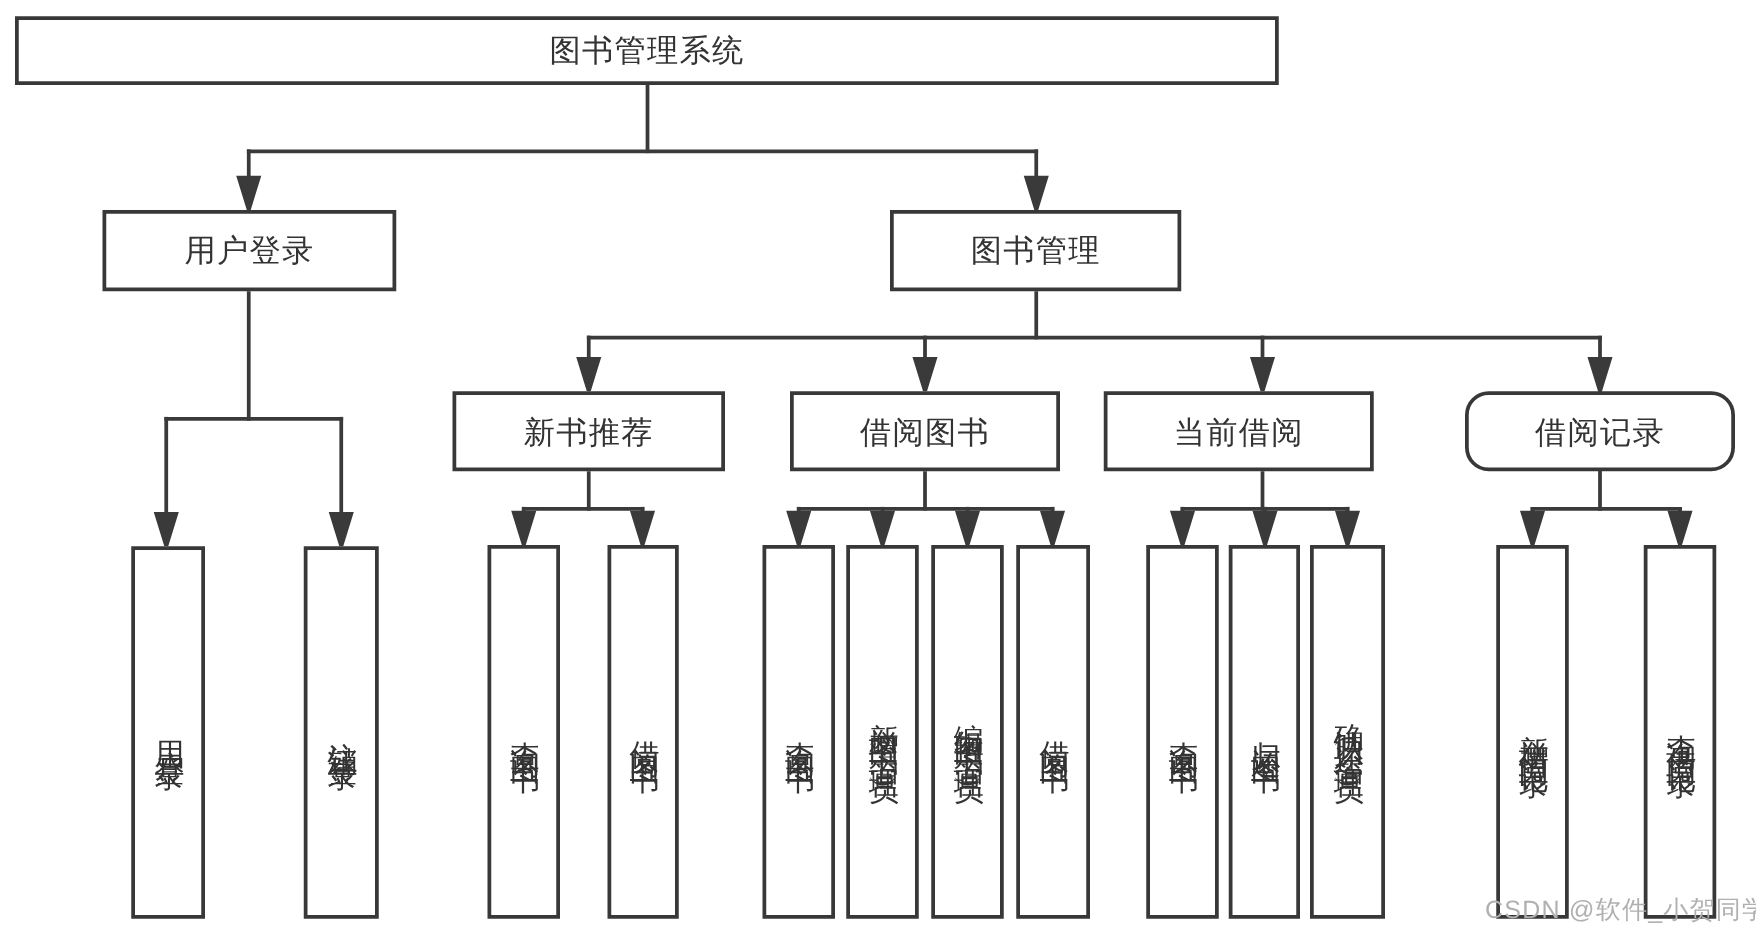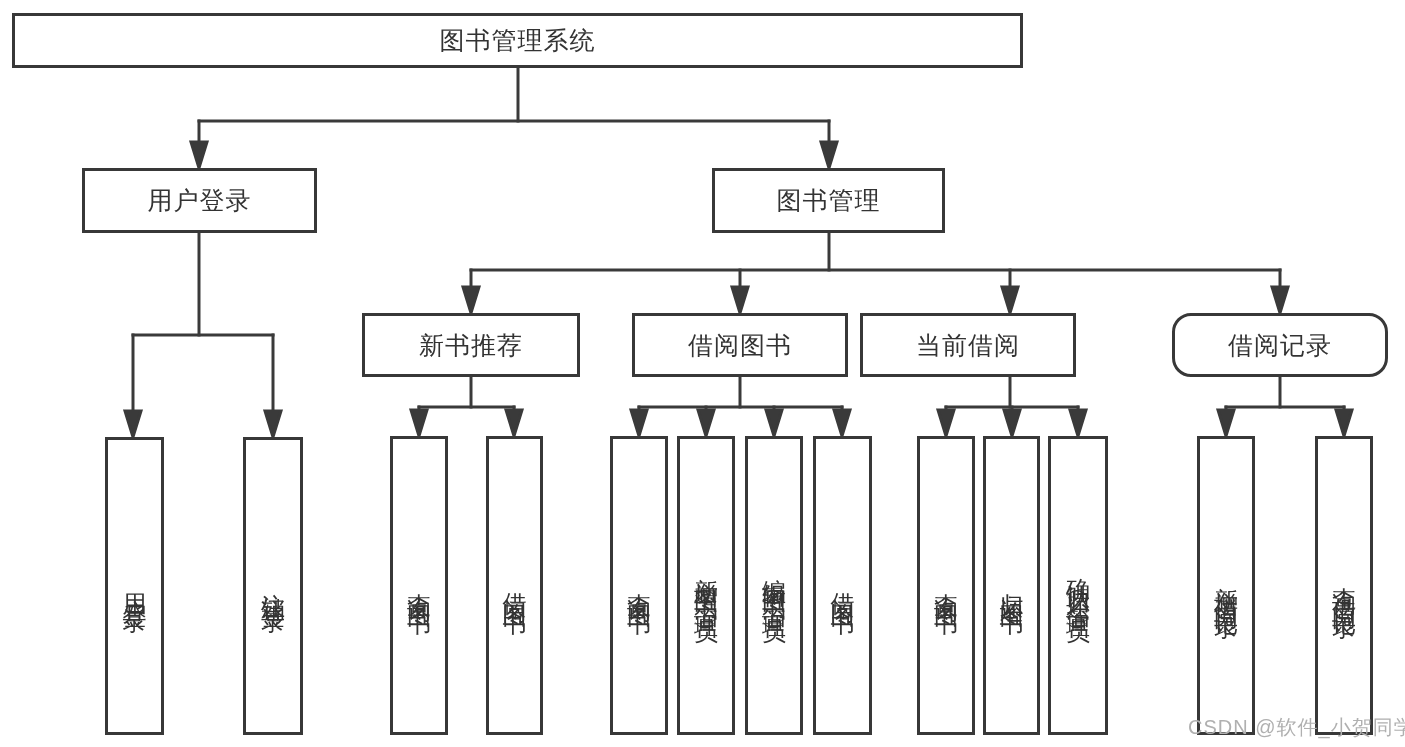--- a/index.html
+++ b/index.html
@@ -156,21 +156,21 @@
   <div class="node" style="left:362px; top:313px; width:218px; height:64px;">
     <span>新书推荐</span>
   </div>
 
   <div class="node" style="left:712px; top:168px; width:233px; height:65px;">
     <span>图书管理</span>
   </div>
   <div class="node" style="left:632px; top:313px; width:216px; height:64px;">
     <span>借阅图书</span>
   </div>
-  <div class="node" style="left:860px; top:313px; width:216px; height:64px;">
+  <div class="node" style="left:883px; top:313px; width:216px; height:64px;">
     <span>当前借阅</span>
   </div>
   <div class="node" style="left:1172px; top:313px; width:216px; height:64px;border-radius:19px;">
     <span>借阅记录</span>
   </div>
 
   <div class="leaf" style="left:105px; top:437px; width:59px; height:298px;">
     <span>用户登录</span>
   </div>
   <div class="leaf" style="left:243px; top:437px; width:60px; height:298px;">

